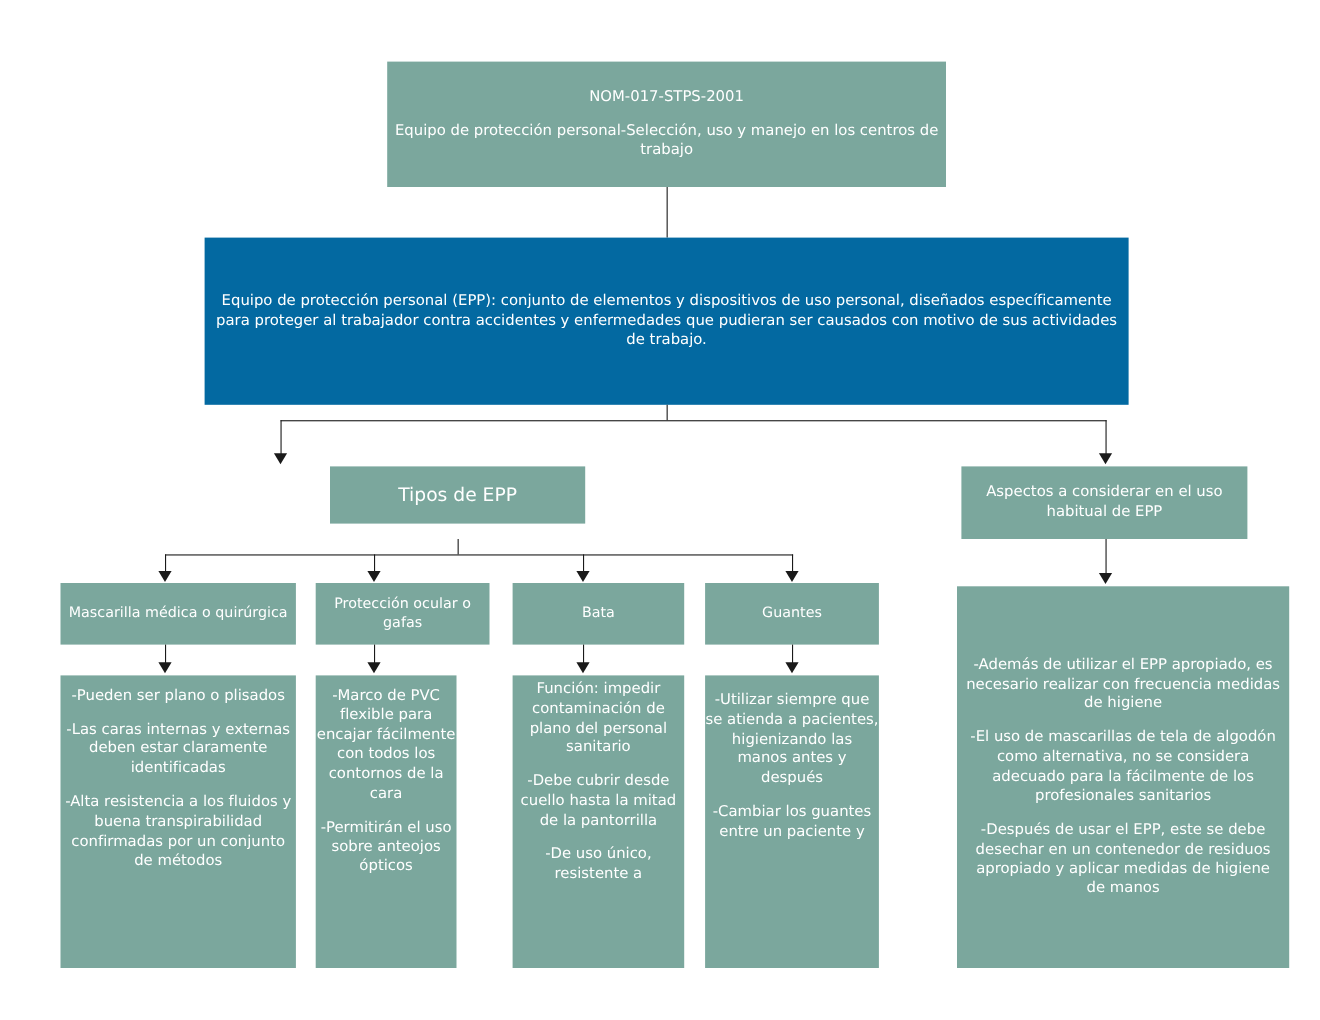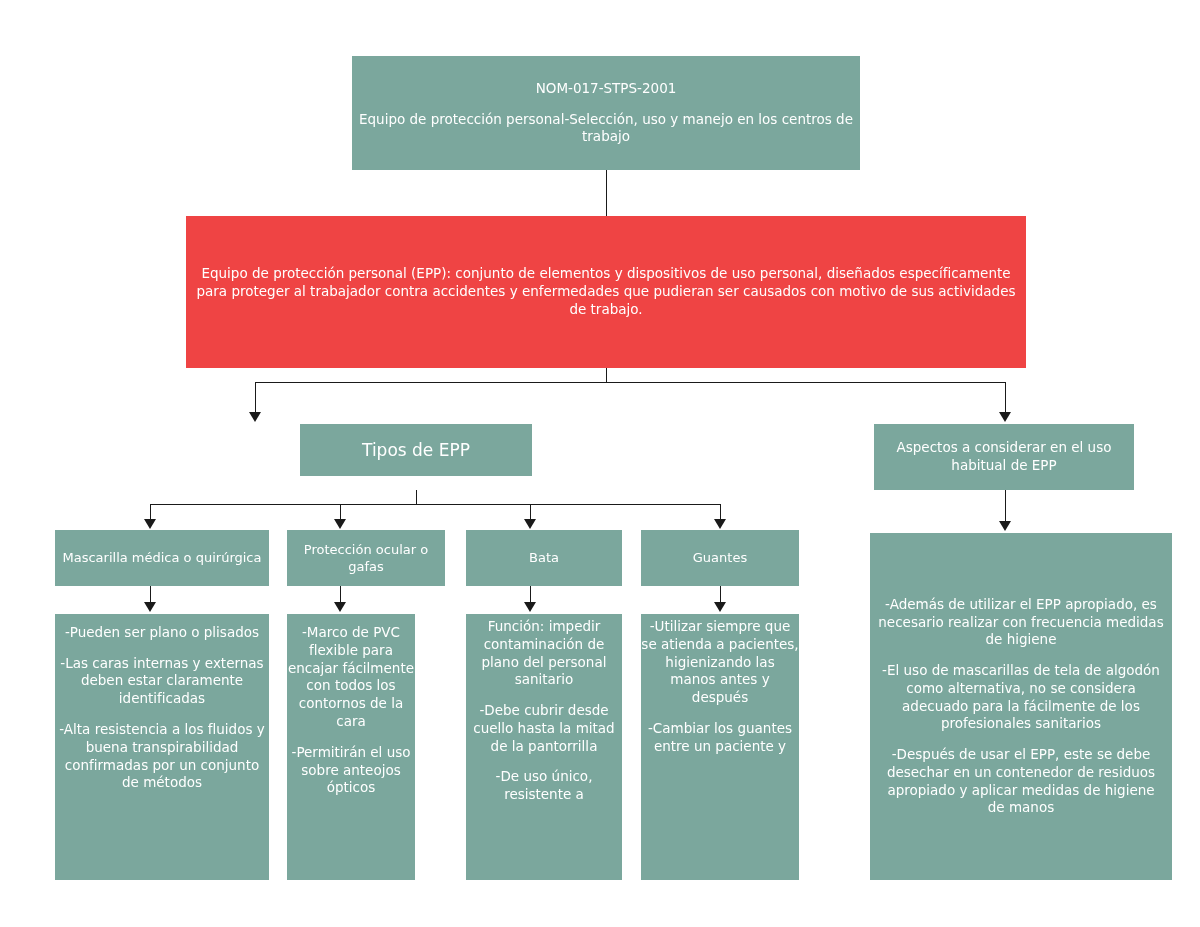--- a/index.html
+++ b/index.html
@@ -22,21 +22,21 @@
     display: flex;
     flex-direction: column;
     align-items: center;
     justify-content: center;
     text-align: center;
     color: #ffffff;
     overflow: hidden;
     line-height: 1.32;
   }
   .node.light { background: #7ba79d; }
-  .node.dark  { background: #ef4444; align-items: flex-end; }
+  .node.dark  { background: #0369a1; align-items: flex-end; }
   .node p {
     margin: 0;
     padding: 0;
   }
   .node p + p { margin-top: 0.95em; }
 
   
   .vline {
     position: absolute;
     width: 1px;
@@ -63,21 +63,21 @@
   #node-aspectos  { left: 874px; top: 424px; width: 260px;  height: 66px;  font-size: 13.5px; }
 
   #node-h1 { left: 55px;  top: 530px; width: 214px; height: 56px; font-size: 13px; }
   #node-h2 { left: 287px; top: 530px; width: 158px; height: 56px; font-size: 13px; }
   #node-h3 { left: 466px; top: 530px; width: 156px; height: 56px; font-size: 13px; }
   #node-h4 { left: 641px; top: 530px; width: 158px; height: 56px; font-size: 13px; }
 
   #node-c1 { left: 55px;  top: 614px; width: 214px; height: 266px; font-size: 13.5px; justify-content: flex-start; padding-top: 10px; }
   #node-c2 { left: 287px; top: 614px; width: 128px; height: 266px; font-size: 13.5px; justify-content: flex-start; padding-top: 10px; }
   #node-c3 { left: 466px; top: 614px; width: 156px; height: 266px; font-size: 13.5px; justify-content: flex-start; padding-top: 4px; }
-  #node-c4 { left: 641px; top: 614px; width: 158px; height: 266px; font-size: 13.5px; justify-content: flex-start; padding-top: 4px; }
+  #node-c4 { left: 641px; top: 614px; width: 158px; height: 266px; font-size: 13.5px; justify-content: flex-start; padding-top: 14px; }
 
   #node-c5 { left: 846px; top: 533px; width: 302px; height: 347px; font-size: 13.5px; padding: 0 8px; margin-left: 24px; }
 
   
   #conn-root-def   { left: 606px; top: 170px; height: 46px; }
 
   #conn-def-stem   { left: 606px; top: 368px; height: 14px; }
   #conn-def-bar    { left: 255px; top: 382px; width: 751px; }
   #conn-def-l      { left: 255px; top: 382px; height: 32px; }
   #conn-def-r      { left: 1005px; top: 382px; height: 32px; }

